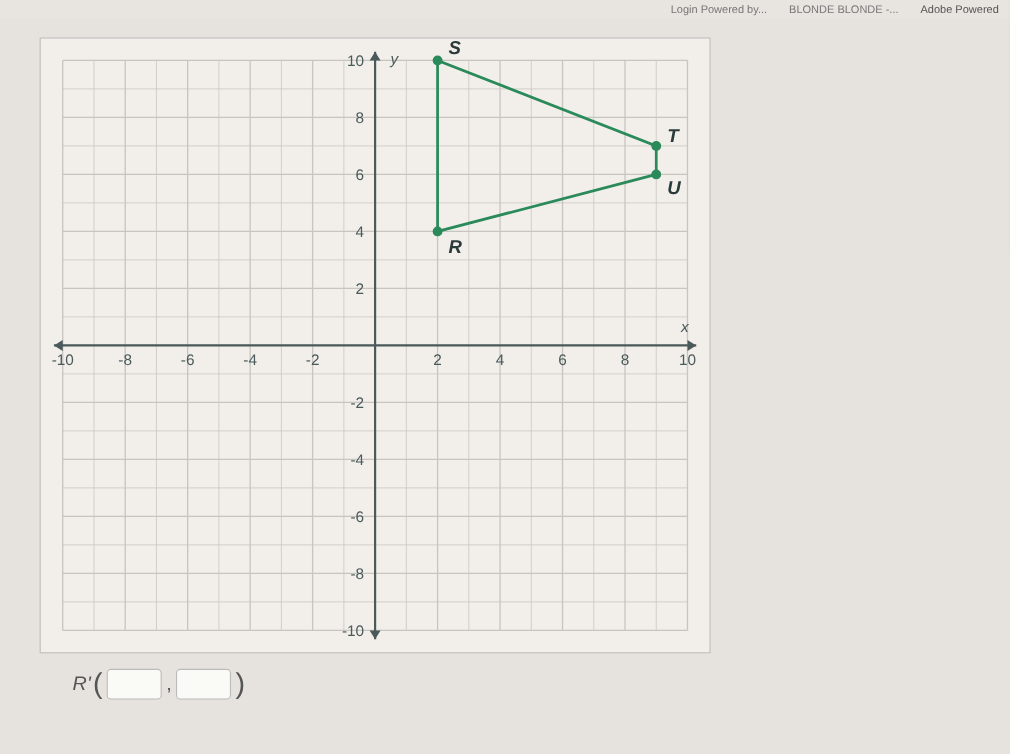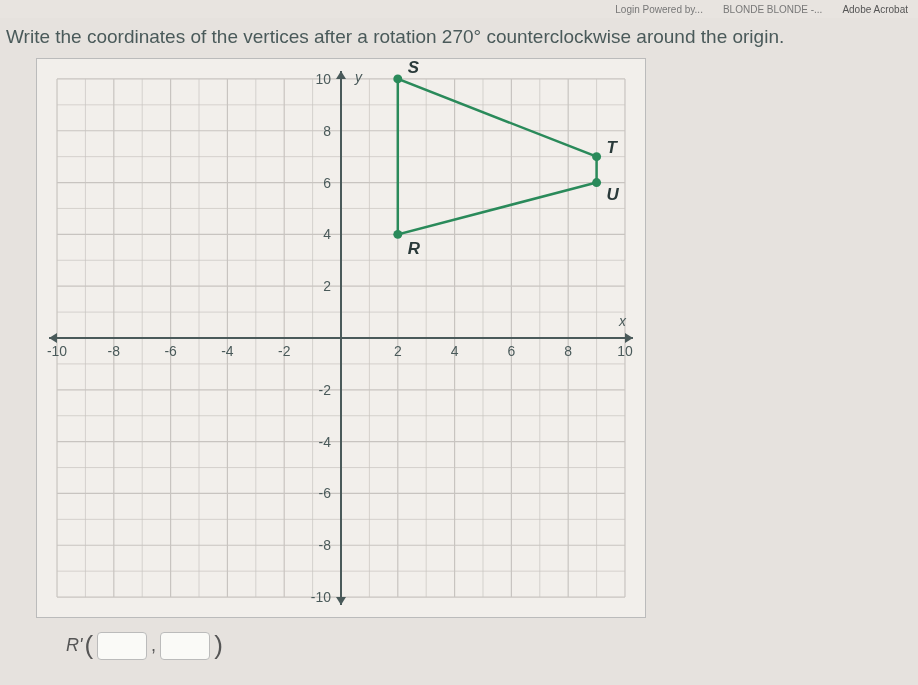--- a/index.html
+++ b/index.html
@@ -100,25 +100,24 @@
       font-weight: bold;
       fill: #2a3a3a;
     }
   </style>
 </head>
 <body>
 
 <div class="top-bar">
   <span class="tab">Login Powered by...</span>
   <span class="tab">BLONDE BLONDE -...</span>
-  <span class="tab acrobat">Adobe Acrobat</span>
+  <span class="tab acrobat">Adobe Powered</span>
 </div>
 
 <div class="content">
-  <div class="question">Write the coordinates of the vertices after a rotation 270° counterclockwise around the origin.</div>
 
   <div class="graph-wrap">
     <svg class="grid" viewBox="0 0 610 560">
       <g id="grid-group">
           <line x1="20" y1="540" x2="20" y2="20" stroke="#c8c4c0" stroke-width="1.2"></line>
           <line x1="48.5" y1="540" x2="48.5" y2="20" stroke="#c8c4c0" stroke-width="0.7"></line>
           <line x1="77" y1="540" x2="77" y2="20" stroke="#c8c4c0" stroke-width="1.2"></line>
           <line x1="105.5" y1="540" x2="105.5" y2="20" stroke="#c8c4c0" stroke-width="0.7"></line>
           <line x1="134" y1="540" x2="134" y2="20" stroke="#c8c4c0" stroke-width="1.2"></line>
           <line x1="162.5" y1="540" x2="162.5" y2="20" stroke="#c8c4c0" stroke-width="0.7"></line>

